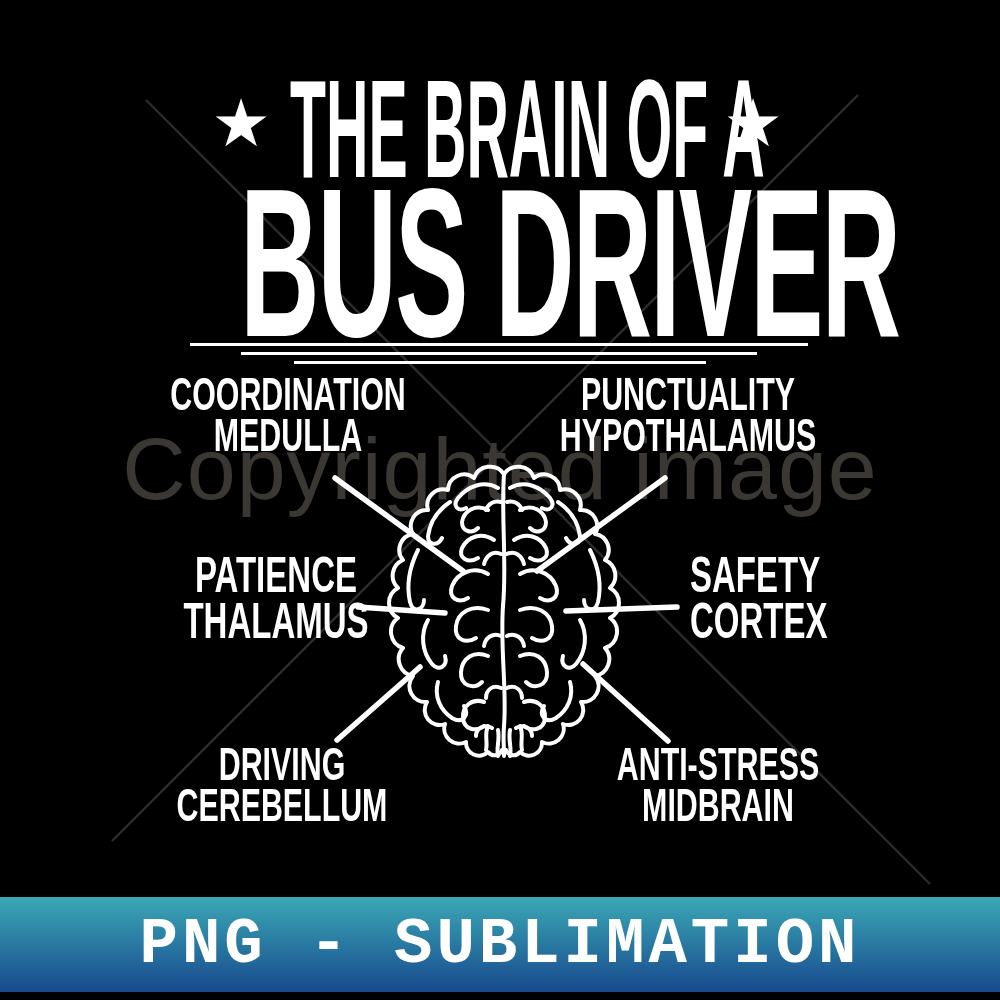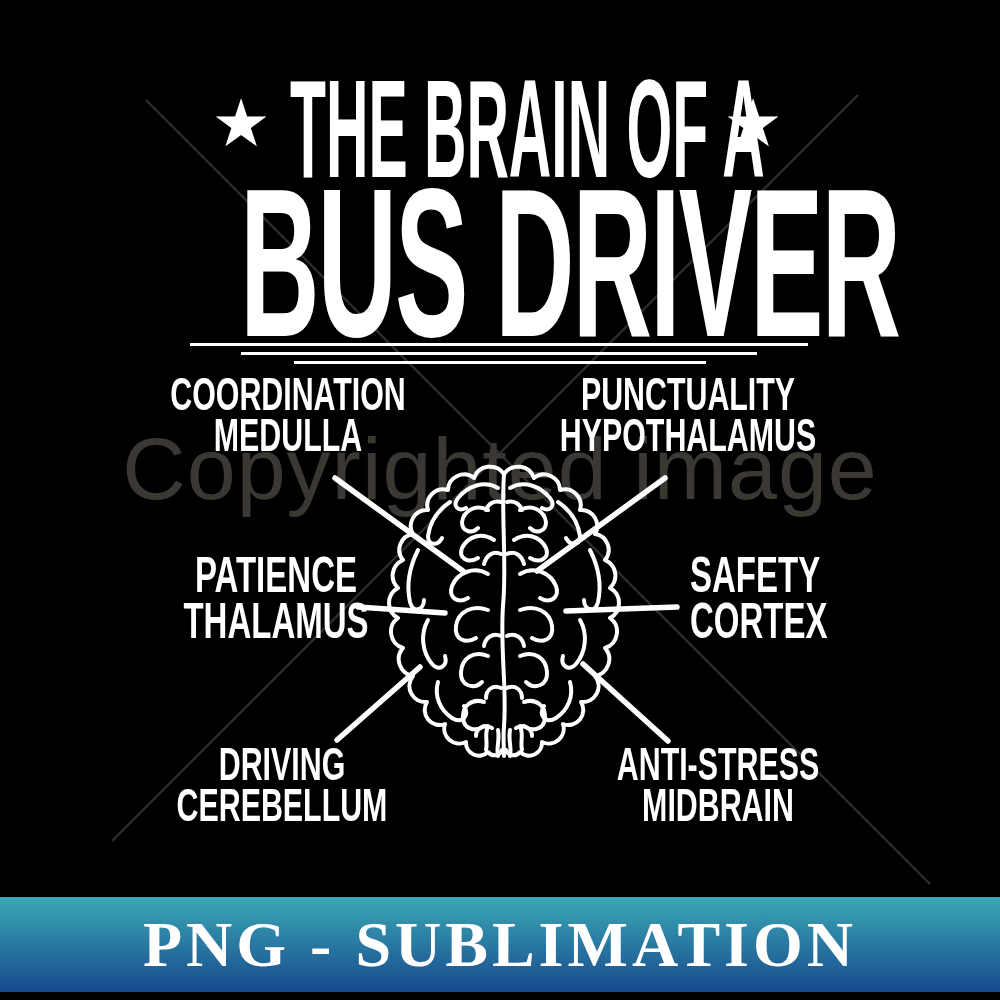--- a/index.html
+++ b/index.html
@@ -56,21 +56,21 @@
   .diagram-svg .ink{stroke:var(--text,#fff);fill:none;stroke-linecap:round;stroke-linejoin:round;}
   .diagram-svg .gyri{stroke-width:4;}
   .diagram-svg .connector{stroke-width:5.5;}
   
   .footer-banner{
     position:absolute;left:0;top:897px;width:1000px;height:95px;z-index:3;
     display:flex;align-items:center;justify-content:center;
     background:linear-gradient(180deg,var(--banner-top,#3BA8B5),var(--banner-bottom,#17498E));
   }
   .footer-banner-text{
-    font-family:Liberation Serif, serif;font-weight:bold;font-size:64px;
+    font-family:Liberation Mono, monospace;font-weight:bold;font-size:64px;
     color:var(--text,#fff);letter-spacing:4px;white-space:nowrap;
   }
 </style>
 </head>
 <body>
 
 <div id="canvas">
 
   <div class="wm-layer">
     <svg class="wm-x" viewBox="0 0 1000 1000">

